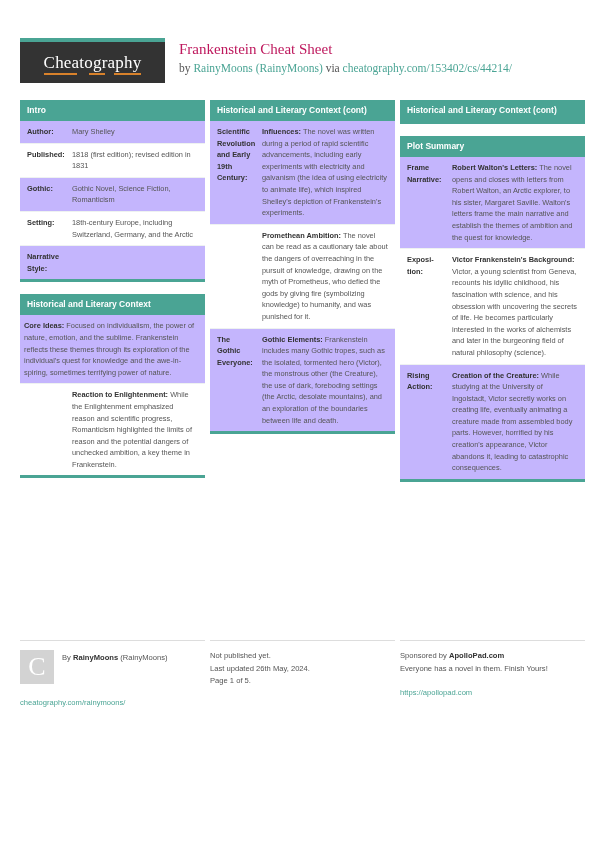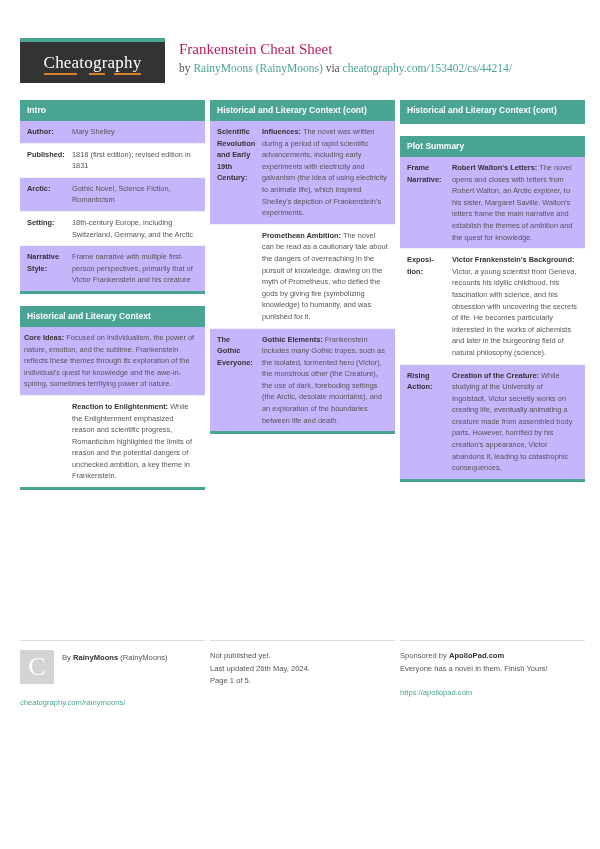--- a/index.html
+++ b/index.html
@@ -213,30 +213,29 @@
           <div class="card-title">Intro</div>
           <div class="row alt">
             <div class="cell-key">Author:</div>
             <div class="cell-val"><span>Mary Shelley</span></div>
           </div>
           <div class="row plain">
             <div class="cell-key">Published:</div>
             <div class="cell-val"><span>1818 (first edition); revised edition in 1831</span></div>
           </div>
           <div class="row alt">
-            <div class="cell-key">Arctic:</div>
+            <div class="cell-key">Gothic:</div>
             <div class="cell-val"><span>Gothic Novel, Science Fiction, Romanticism</span></div>
           </div>
           <div class="row plain">
             <div class="cell-key">Setting:</div>
             <div class="cell-val"><span>18th-century Europe, including Switzerland, Germany, and the Arctic</span></div>
           </div>
           <div class="row alt">
             <div class="cell-key">Narrative Style:</div>
-            <div class="cell-val"><span>Frame narrative with multiple first-person perspectives, primarily that of Victor Franke­nstein and his creature</span></div>
           </div>
         </div>
         <div class="card">
           <div class="card-title">Historical and Literary Context</div>
           <div class="row alt">
             <div class="cell-val"><span class="lead">Core Ideas:</span><span> Focused on indivi­dualism, the power of nature, emotion, and the sublime. Frankenstein reflects these themes through its exploration of the individual's quest for knowledge and the awe-in­spiring, sometimes terrifying power of nature.</span></div>
           </div>
           <div class="row plain">
             <div class="cell-key"></div>
             <div class="cell-val"><span class="lead">Reaction to Enlightenment:</span><span> While the Enlightenment emphasized reason and scientific progress, Romanticism highlighted the limits of reason and the potential dangers of unchecked ambition, a key theme in Frankenstein.</span></div>

